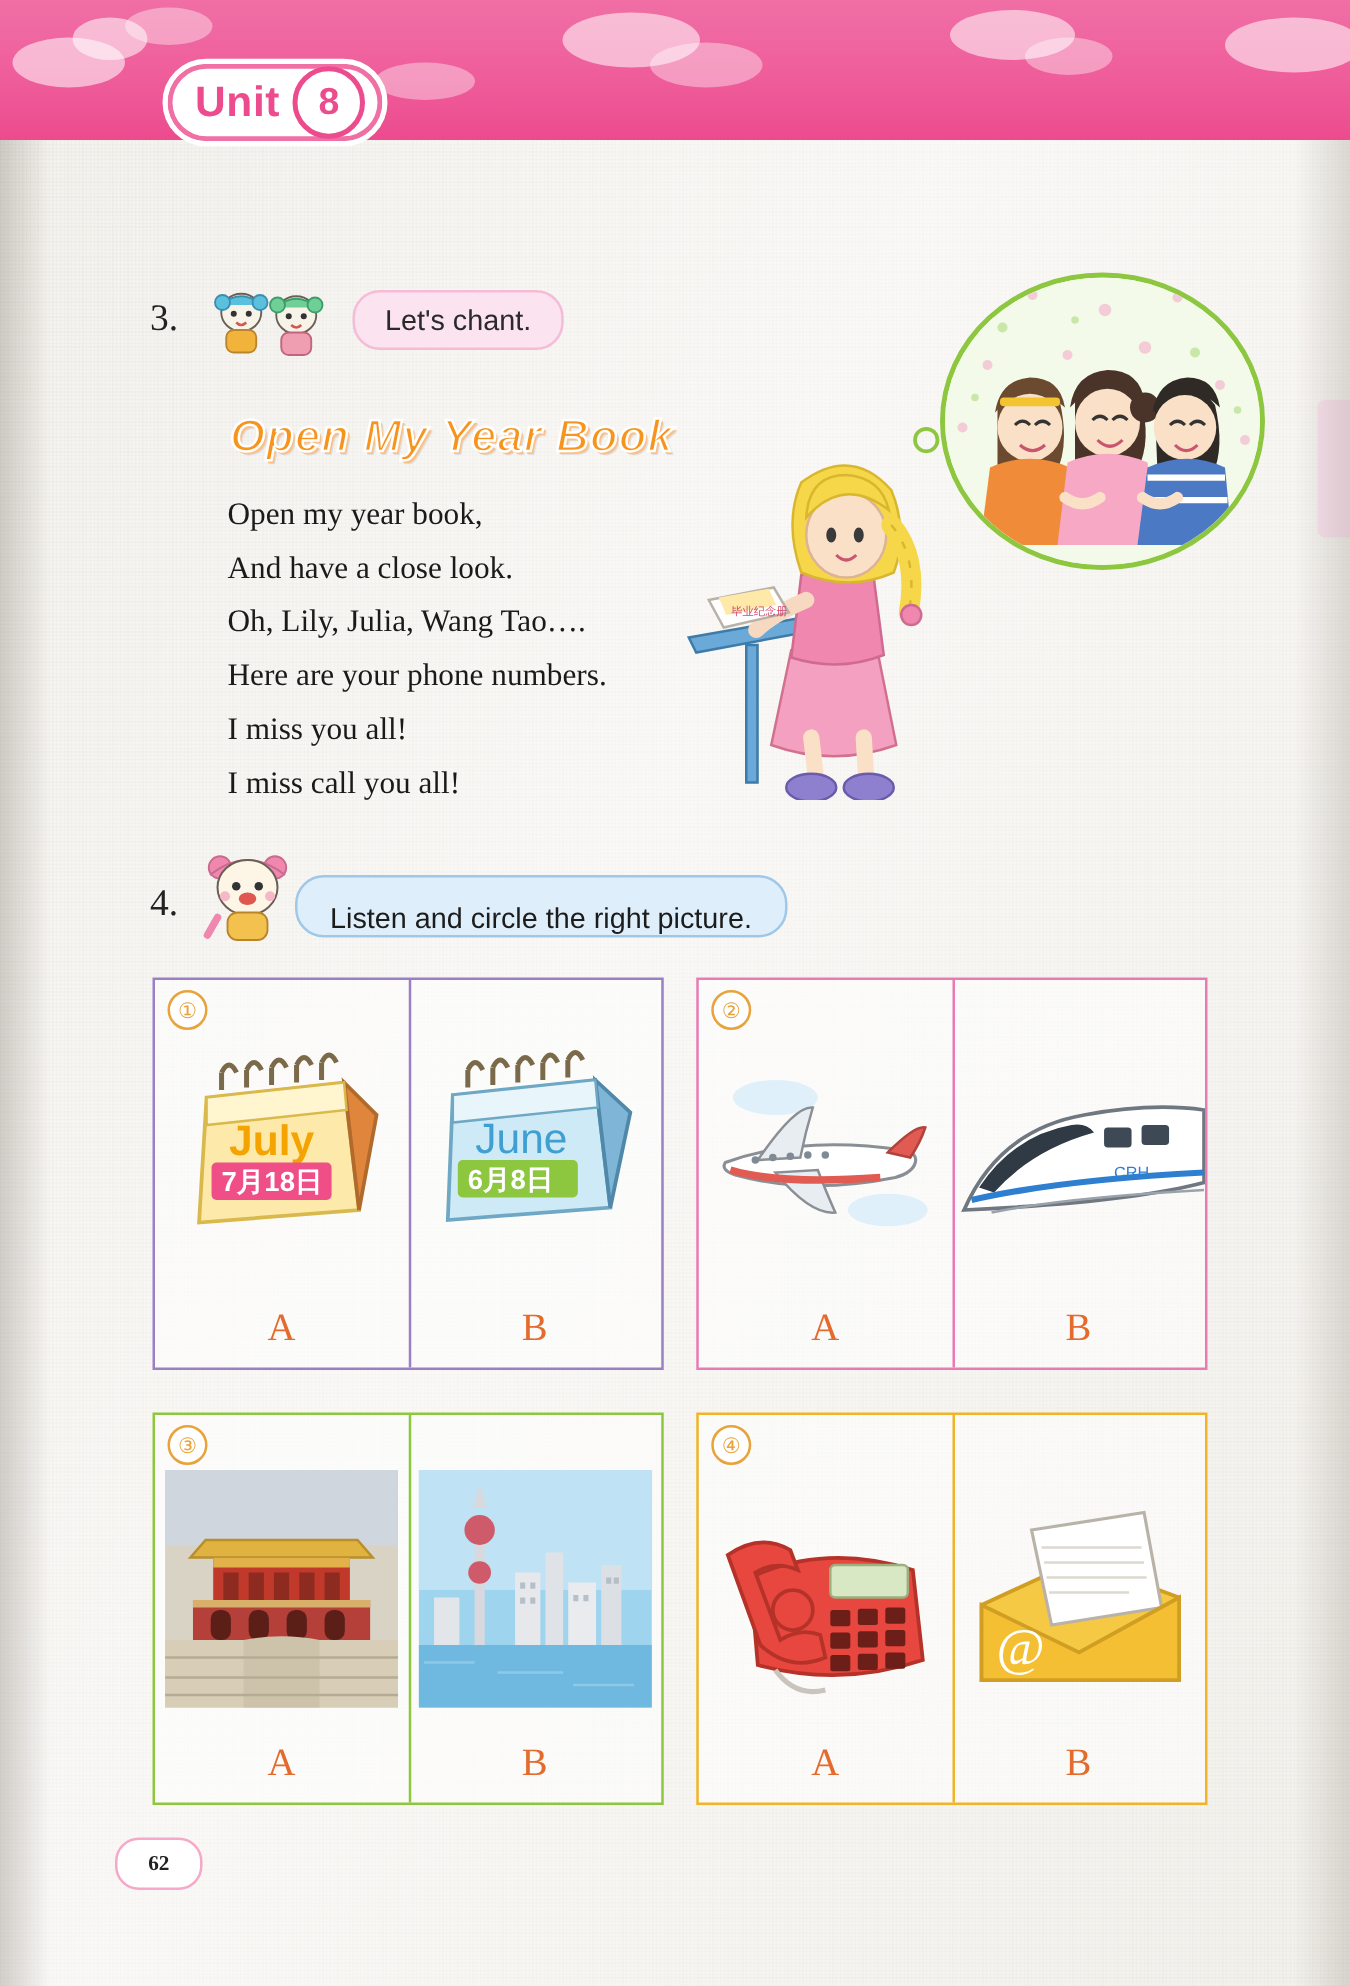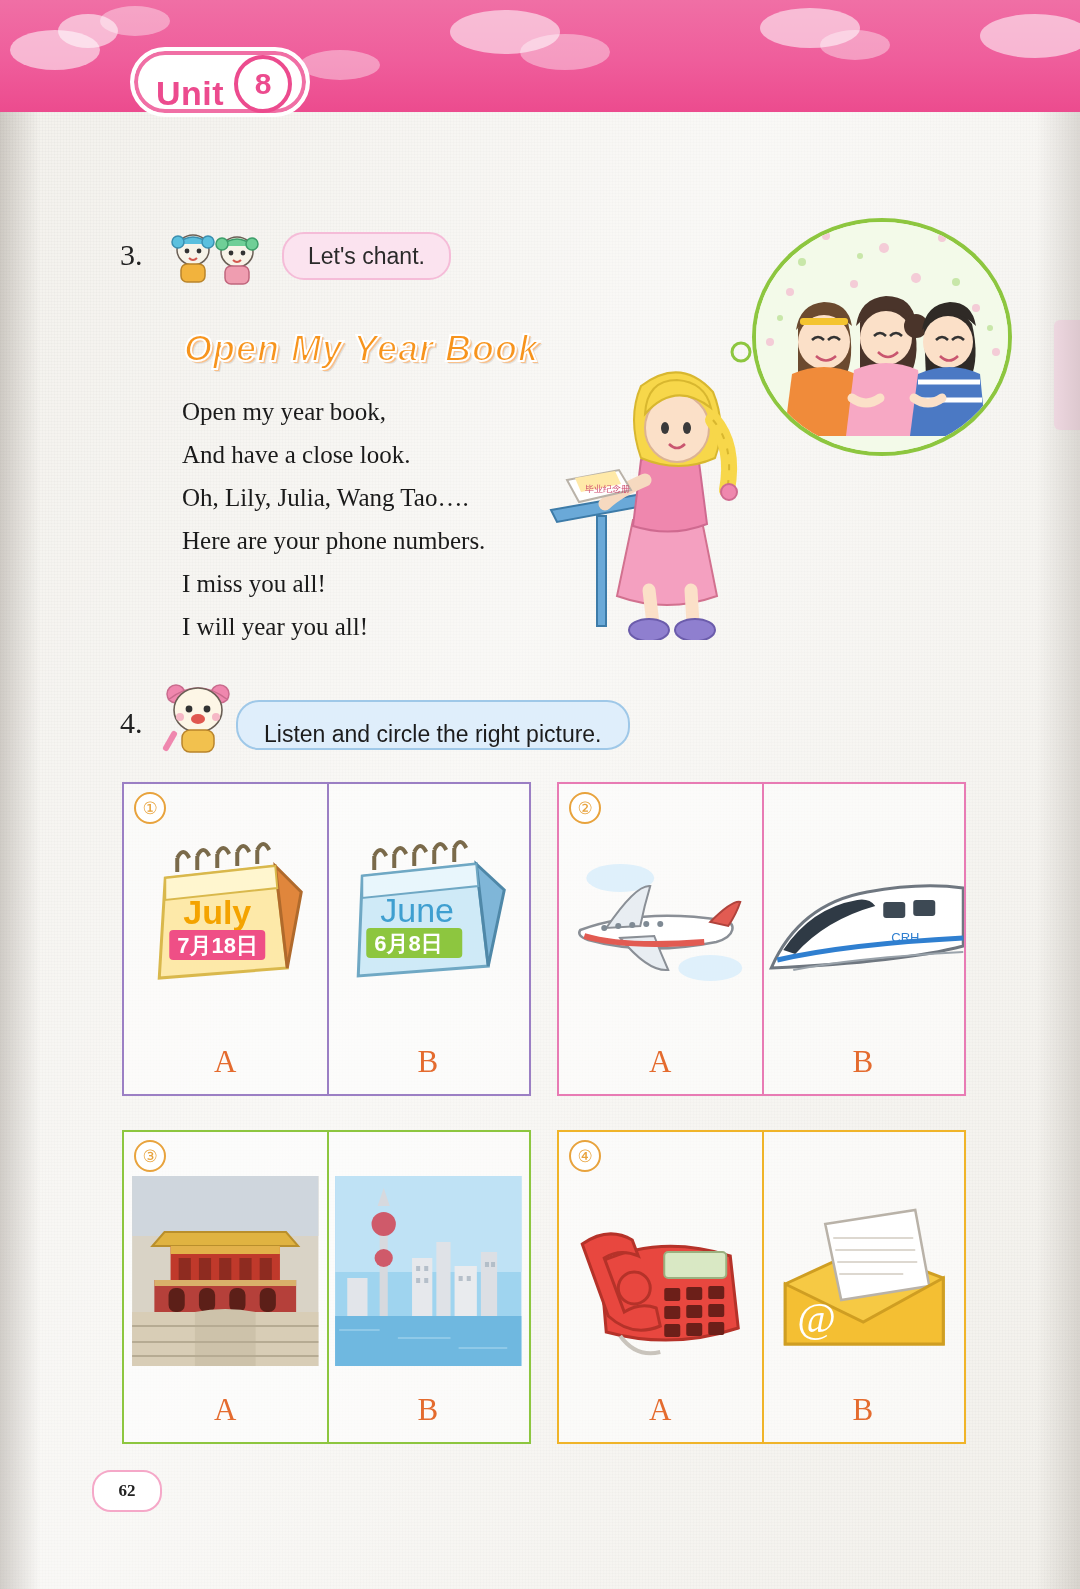--- a/index.html
+++ b/index.html
@@ -25,21 +25,21 @@
   .banner .cloud{
     position:absolute;background:rgba(255,255,255,0.55);border-radius:50%;
   }
   .banner .cloud.c2{background:rgba(255,255,255,0.38);}
   .unit-badge{
     position:absolute;left:130px;top:46px;width:200px;height:72px;
     display:flex;align-items:center;
   }
   .unit-pill{
     background:#ffffff;border:4px solid #ffffff;border-radius:40px;
-    height:62px;display:flex;align-items:flex-end;padding:0 14px 0 22px;gap:10px;
+    height:62px;display:flex;align-items:center;padding:0 14px 0 22px;gap:10px;
     box-shadow:0 0 0 4px #f06fa5 inset;
   }
   .unit-word{
     font-size:34px;font-weight:bold;color:#ec4b8e;letter-spacing:.5px;
     font-family:"Liberation Sans",sans-serif;
   }
   .unit-num{
     width:50px;height:50px;border-radius:50%;border:4px solid #ec4b8e;
     color:#ec4b8e;font-size:30px;font-weight:bold;display:flex;
     align-items:center;justify-content:center;background:#fff;
@@ -182,21 +182,21 @@
   </div>
 
   <div class="chant-title">Open My Year Book</div>
 
   <div class="chant-lines">
     <div>Open my year book,</div>
     <div>And have a close look.</div>
     <div>Oh, Lily, Julia, Wang Tao….</div>
     <div>Here are your phone numbers.</div>
     <div>I miss you all!</div>
-    <div>I will year you all!</div>
+    <div>I miss call you all!</div>
   </div>
 
   <svg class="girl" viewBox="0 0 230 300">
 
     <path d="M6 170 L120 150 L120 162 L12 182 Z" fill="#6aa9d8" stroke="#3d7ba8" stroke-width="2"></path>
     <rect x="52" y="176" width="9" height="110" fill="#6aa9d8" stroke="#3d7ba8" stroke-width="2"></rect>
 
     <path d="M88 180 q40 -6 70 6 l14 70 q-50 18 -100 0 Z" fill="#f4a0c0" stroke="#d2718f" stroke-width="2"></path>
 
     <path d="M96 120 q30 -14 58 2 l8 62 q-36 14 -74 2 Z" fill="#ef87ae" stroke="#cf6a90" stroke-width="2"></path>

